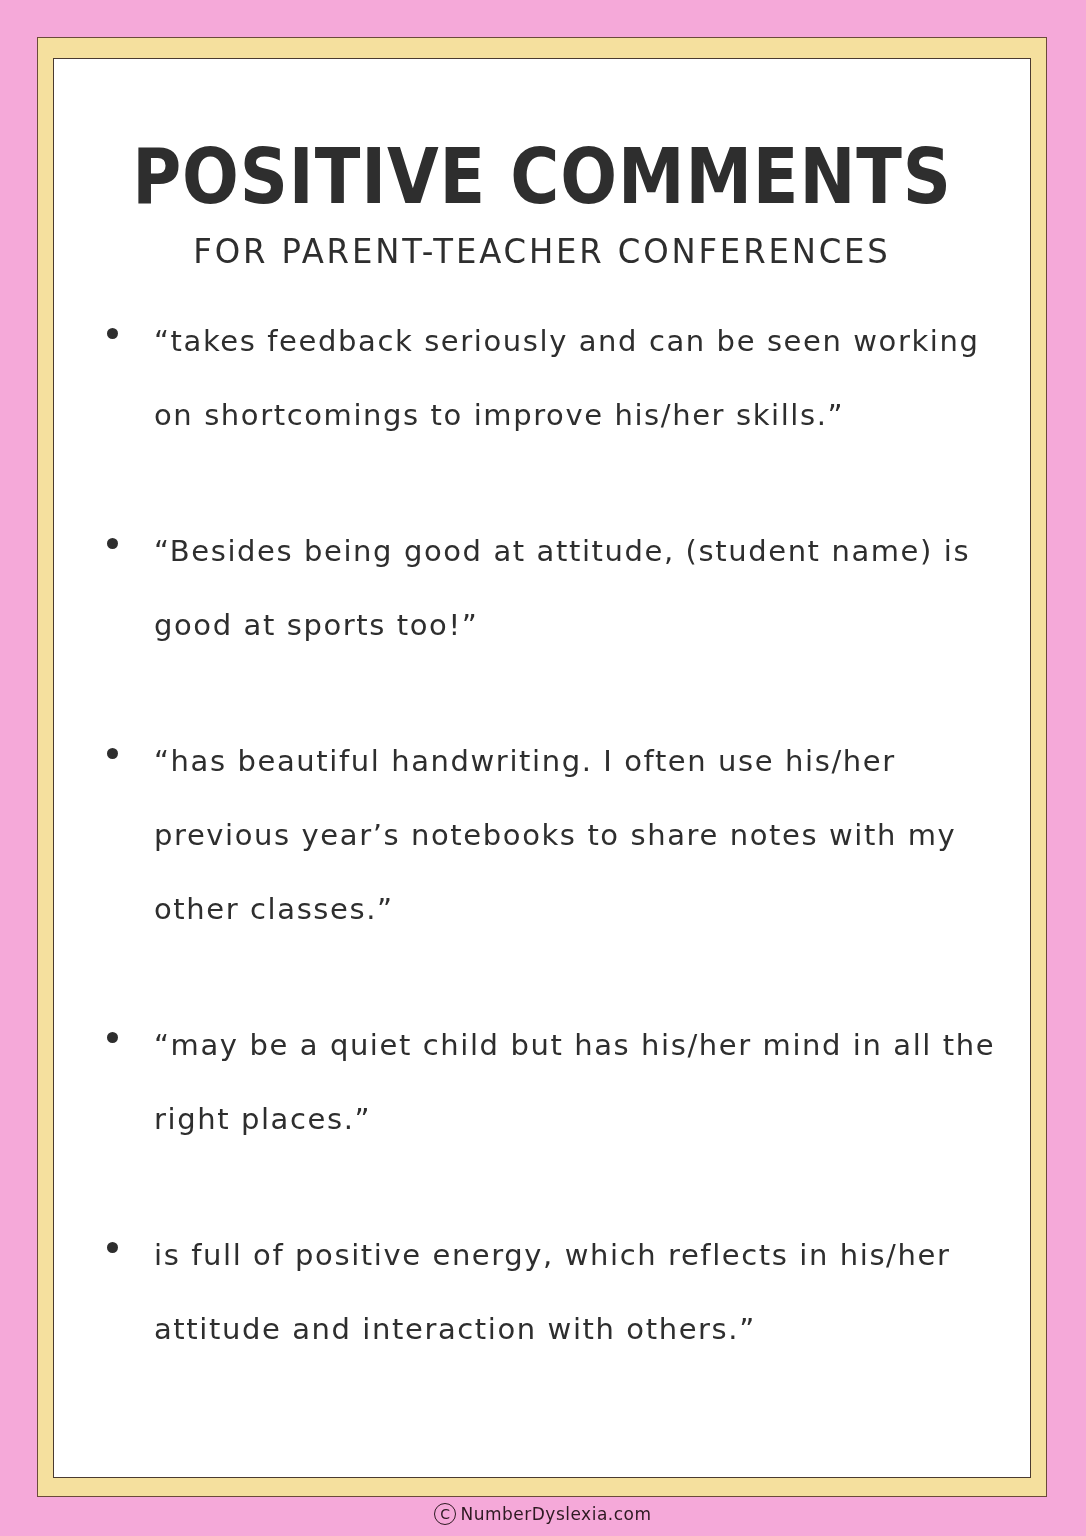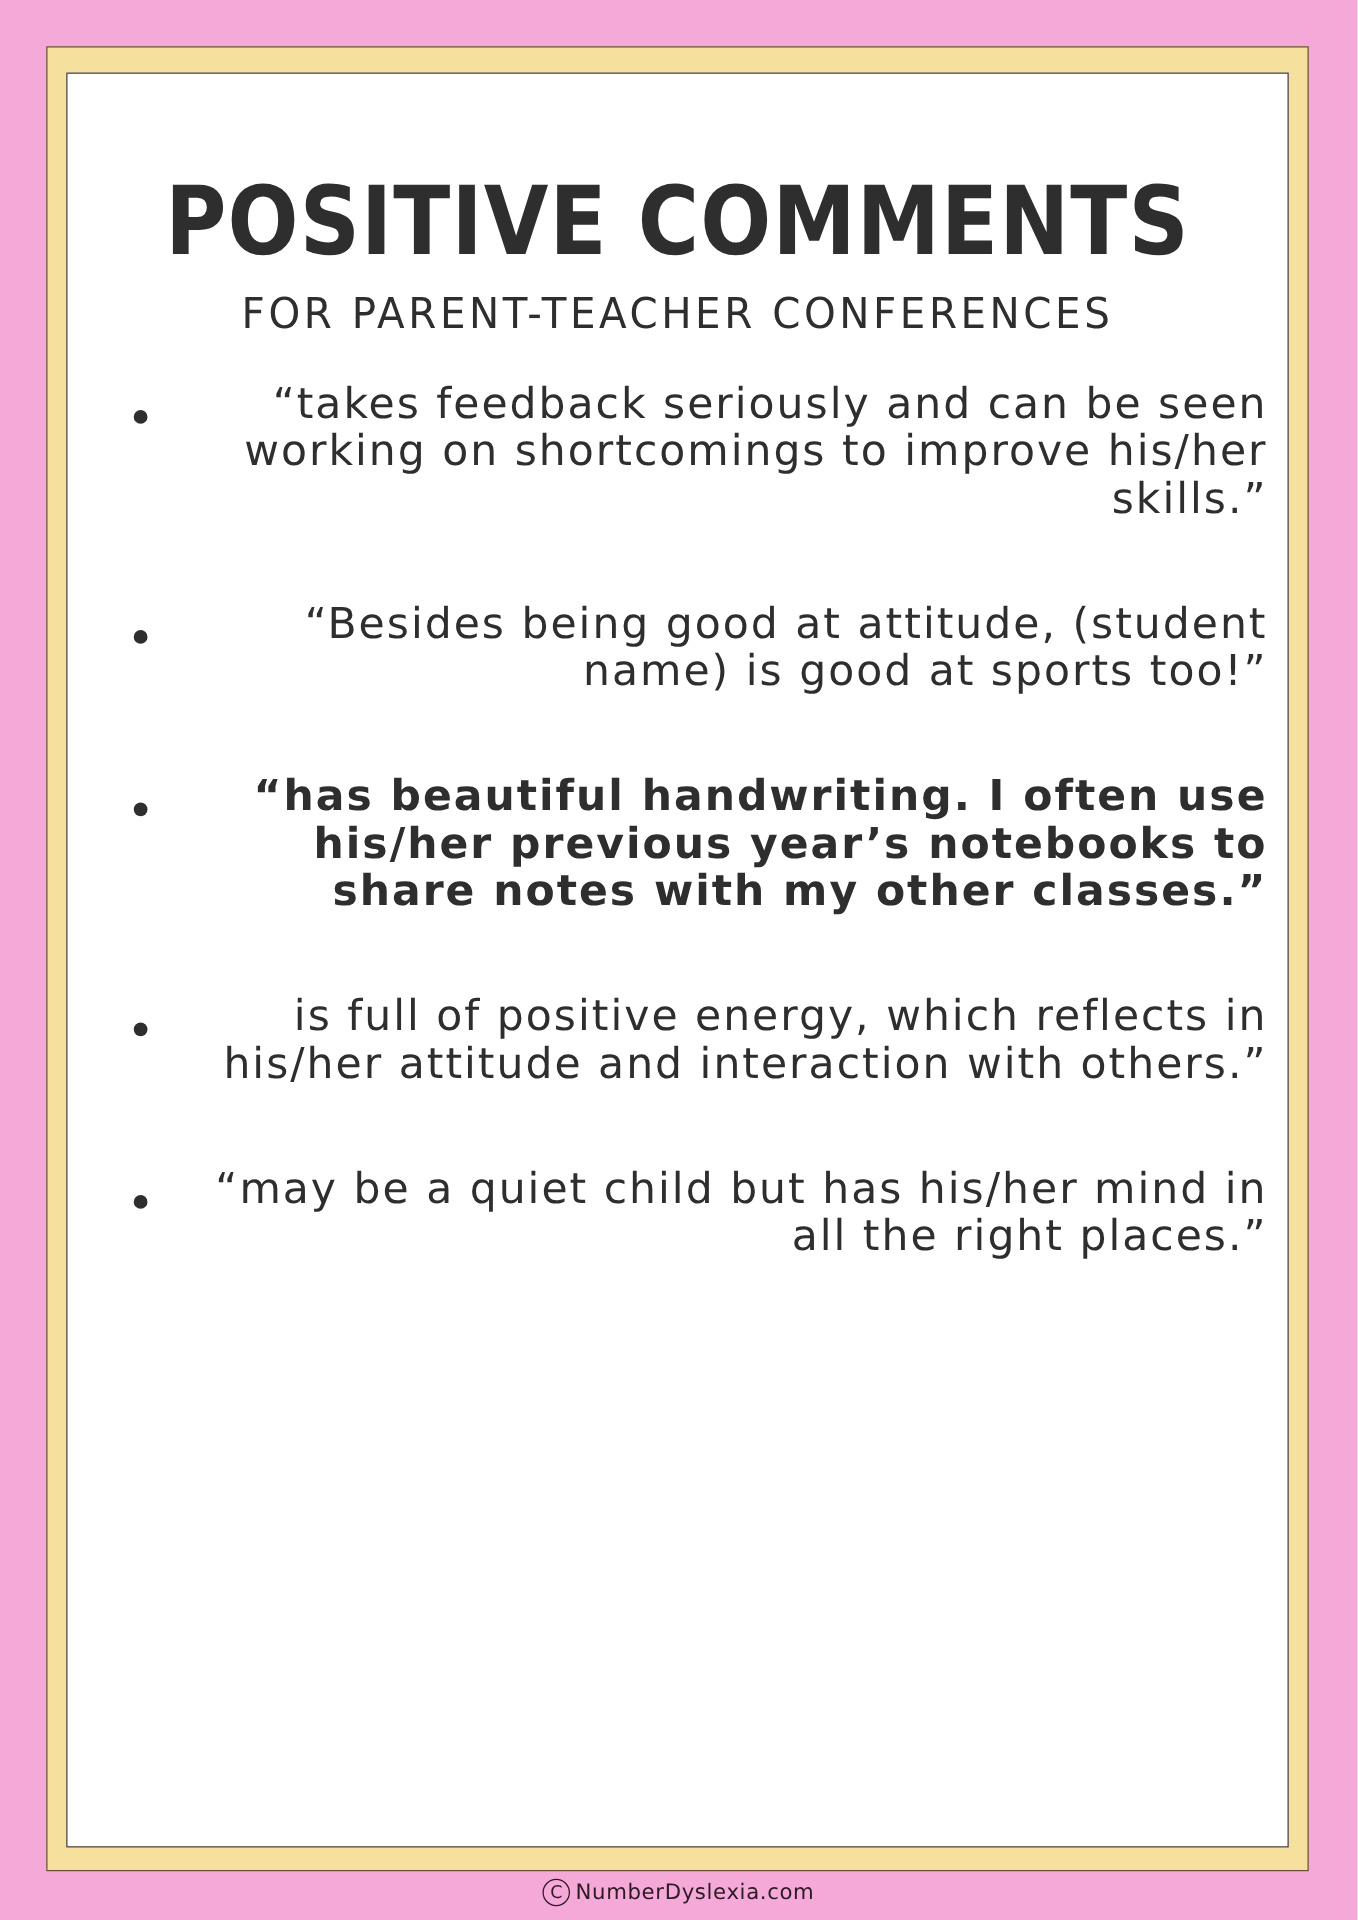--- a/index.html
+++ b/index.html
@@ -69,25 +69,24 @@
       top: 245px;
       width: 910px;
       margin: 0;
       padding: 0;
       list-style: none;
     }
     .quote-item {
       position: relative;
       padding-left: 50px;
       font-family: "DejaVu Sans", sans-serif;
-      font-size: 34px;
-      line-height: 38px;
+      font-size: 29px;
+      line-height: 74px;
       color: #2e2e2e;
       letter-spacing: 1.6px;
-      text-align: right;
     }
     .bullet {
       position: absolute;
       left: 3px;
       top: 24px;
       width: 11px;
       height: 11px;
       border-radius: 50%;
       background: #2e2e2e;
     }
@@ -129,31 +128,31 @@
 
     <ul class="quote-list">
       <li class="quote-item" style="margin-bottom:62px;">
         <span class="bullet"></span>
         <span>“takes feedback seriously and can be seen working on shortcomings to improve his/her skills.”</span>
       </li>
       <li class="quote-item" style="margin-bottom:62px;">
         <span class="bullet"></span>
         <span>“Besides being good at attitude, (student name) is good at sports too!”</span>
       </li>
-      <li class="quote-item" style="margin-bottom:62px;font-weight:bold;">
+      <li class="quote-item" style="margin-bottom:62px;">
         <span class="bullet"></span>
         <span>“has beautiful handwriting. I often use his/her previous year’s notebooks to share notes with my other classes.”</span>
       </li>
       <li class="quote-item" style="margin-bottom:62px;">
         <span class="bullet"></span>
-        <span>is full of positive energy, which reflects in his/her attitude and interaction with others.”</span>
+        <span>“may be a quiet child but has his/her mind in all the right places.”</span>
       </li>
       <li class="quote-item" style="margin-bottom:62px;">
         <span class="bullet"></span>
-        <span>“may be a quiet child but has his/her mind in all the right places.”</span>
+        <span>is full of positive energy, which reflects in his/her attitude and interaction with others.”</span>
       </li>
     </ul>
   </div>
 </div>
 
 <div class="footer">
   <span class="copyright-icon">C</span>
   <span>NumberDyslexia.com</span>
 </div>
 

